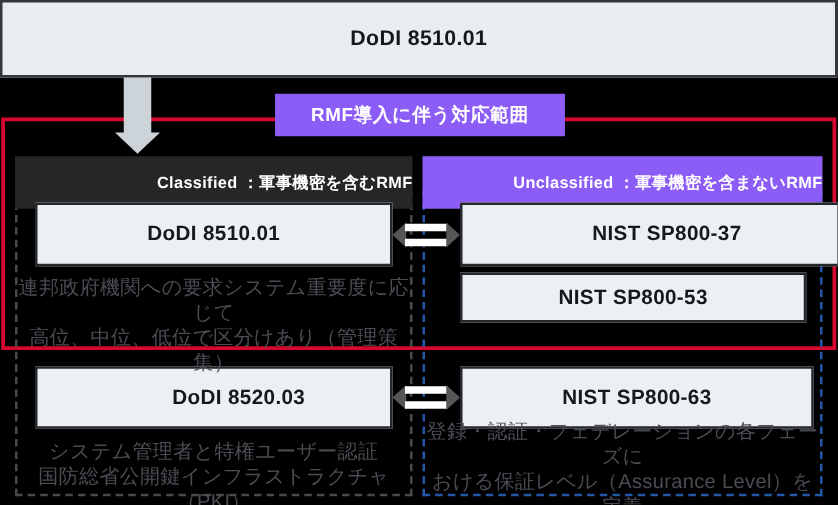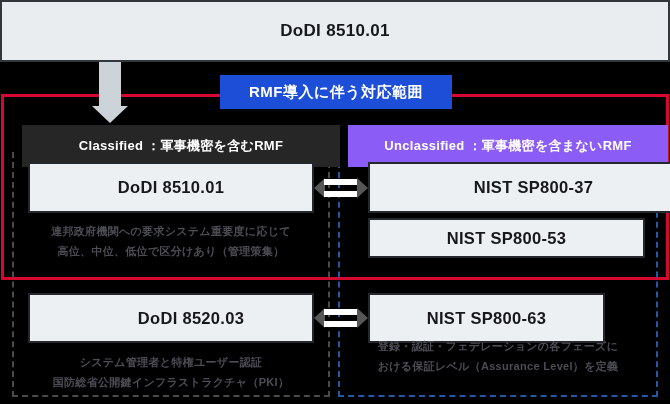--- a/index.html
+++ b/index.html
@@ -19,49 +19,49 @@
   
   .down-arrow{position:absolute;left:0;top:0;z-index:2;}
   .down-arrow .shaft{position:absolute;left:99px;top:62px;width:22px;height:45px;background:#ccd3d9;}
   .down-arrow .head{position:absolute;left:92px;top:106px;width:0;height:0;
     border-left:18px solid transparent;border-right:18px solid transparent;border-top:17px solid #ccd3d9;}
 
   
   .rmf-outline{position:absolute;left:1px;top:94px;width:668px;height:186px;
     border:3px solid #d6082f;box-sizing:border-box;z-index:1;}
   .rmf-banner{position:absolute;left:220px;top:75px;width:232px;height:34px;
-    background:#1d4ed8;color:#ffffff;display:flex;align-items:center;justify-content:center;
+    background:#8b5cf6;color:#ffffff;display:flex;align-items:center;justify-content:center;
     font-weight:bold;font-size:15px;z-index:3;letter-spacing:.5px;}
 
   
   .col-header{position:absolute;top:125px;height:42px;z-index:2;
-    display:flex;align-items:center;justify-content:center;
-    color:#ffffff;font-weight:bold;font-size:13px;letter-spacing:.3px;margin-left:10px;}
+    display:flex;align-items:center;justify-content:flex-end;
+    color:#ffffff;font-weight:bold;font-size:13px;letter-spacing:.3px;}
   .col-header.classified{left:12px;width:318px;background:#262626;}
   .col-header.unclassified{left:338px;width:320px;background:#8b5cf6;}
 
   
   .dash-rect{position:absolute;top:152px;height:245px;box-sizing:border-box;
     border:2px dashed;border-top:none;z-index:1;}
   .dash-rect.left{left:12px;width:318px;border-color:#4a4a4a;}
   .dash-rect.right{left:338px;width:320px;border-color:#2457a7;}
 
   
   .node{position:absolute;background:#edf0f3;border:2px solid #24272b;box-sizing:border-box;
     display:flex;align-items:center;justify-content:center;z-index:2;}
   .node .label{font-weight:bold;font-size:16.5px;color:#16181b;letter-spacing:.3px;}
   #box-dodi-8510{left:28px;top:162px;width:286px;height:51px;}
   #box-nist-37 {left:368px;top:162px;width:331px;height:51px;}
   #box-nist-53 {left:368px;top:218px;width:277px;height:40px;}
   #box-dodi-8520{left:28px;top:293px;width:286px;height:50px;padding-left:40px;}
-  #box-nist-63 {left:368px;top:293px;width:237px;height:50px;}
+  #box-nist-63 {left:368px;top:293px;width:283px;height:50px;}
 
   
   .note{position:absolute;z-index:2;text-align:center;
-    color:#4c4c55;font-weight:bold;font-size:11px;line-height:20px;letter-spacing:.3px;}
+    color:#4c4c55;font-weight:normal;font-size:16px;line-height:20px;letter-spacing:.3px;}
   .note.upper-left{left:12px;width:318px;top:221px;}
   .note.lower-left{left:12px;width:318px;top:352px;}
   .note.lower-right{left:338px;width:320px;top:336px;}
 
   
   .connector{position:absolute;left:314px;width:54px;height:22px;z-index:4;}
   .connector.upper{top:177px;}
   .connector.lower{top:307px;}
   .connector .head-left{position:absolute;left:0;top:1px;width:0;height:0;
     border-top:10px solid transparent;border-bottom:10px solid transparent;border-right:11px solid #565656;}

